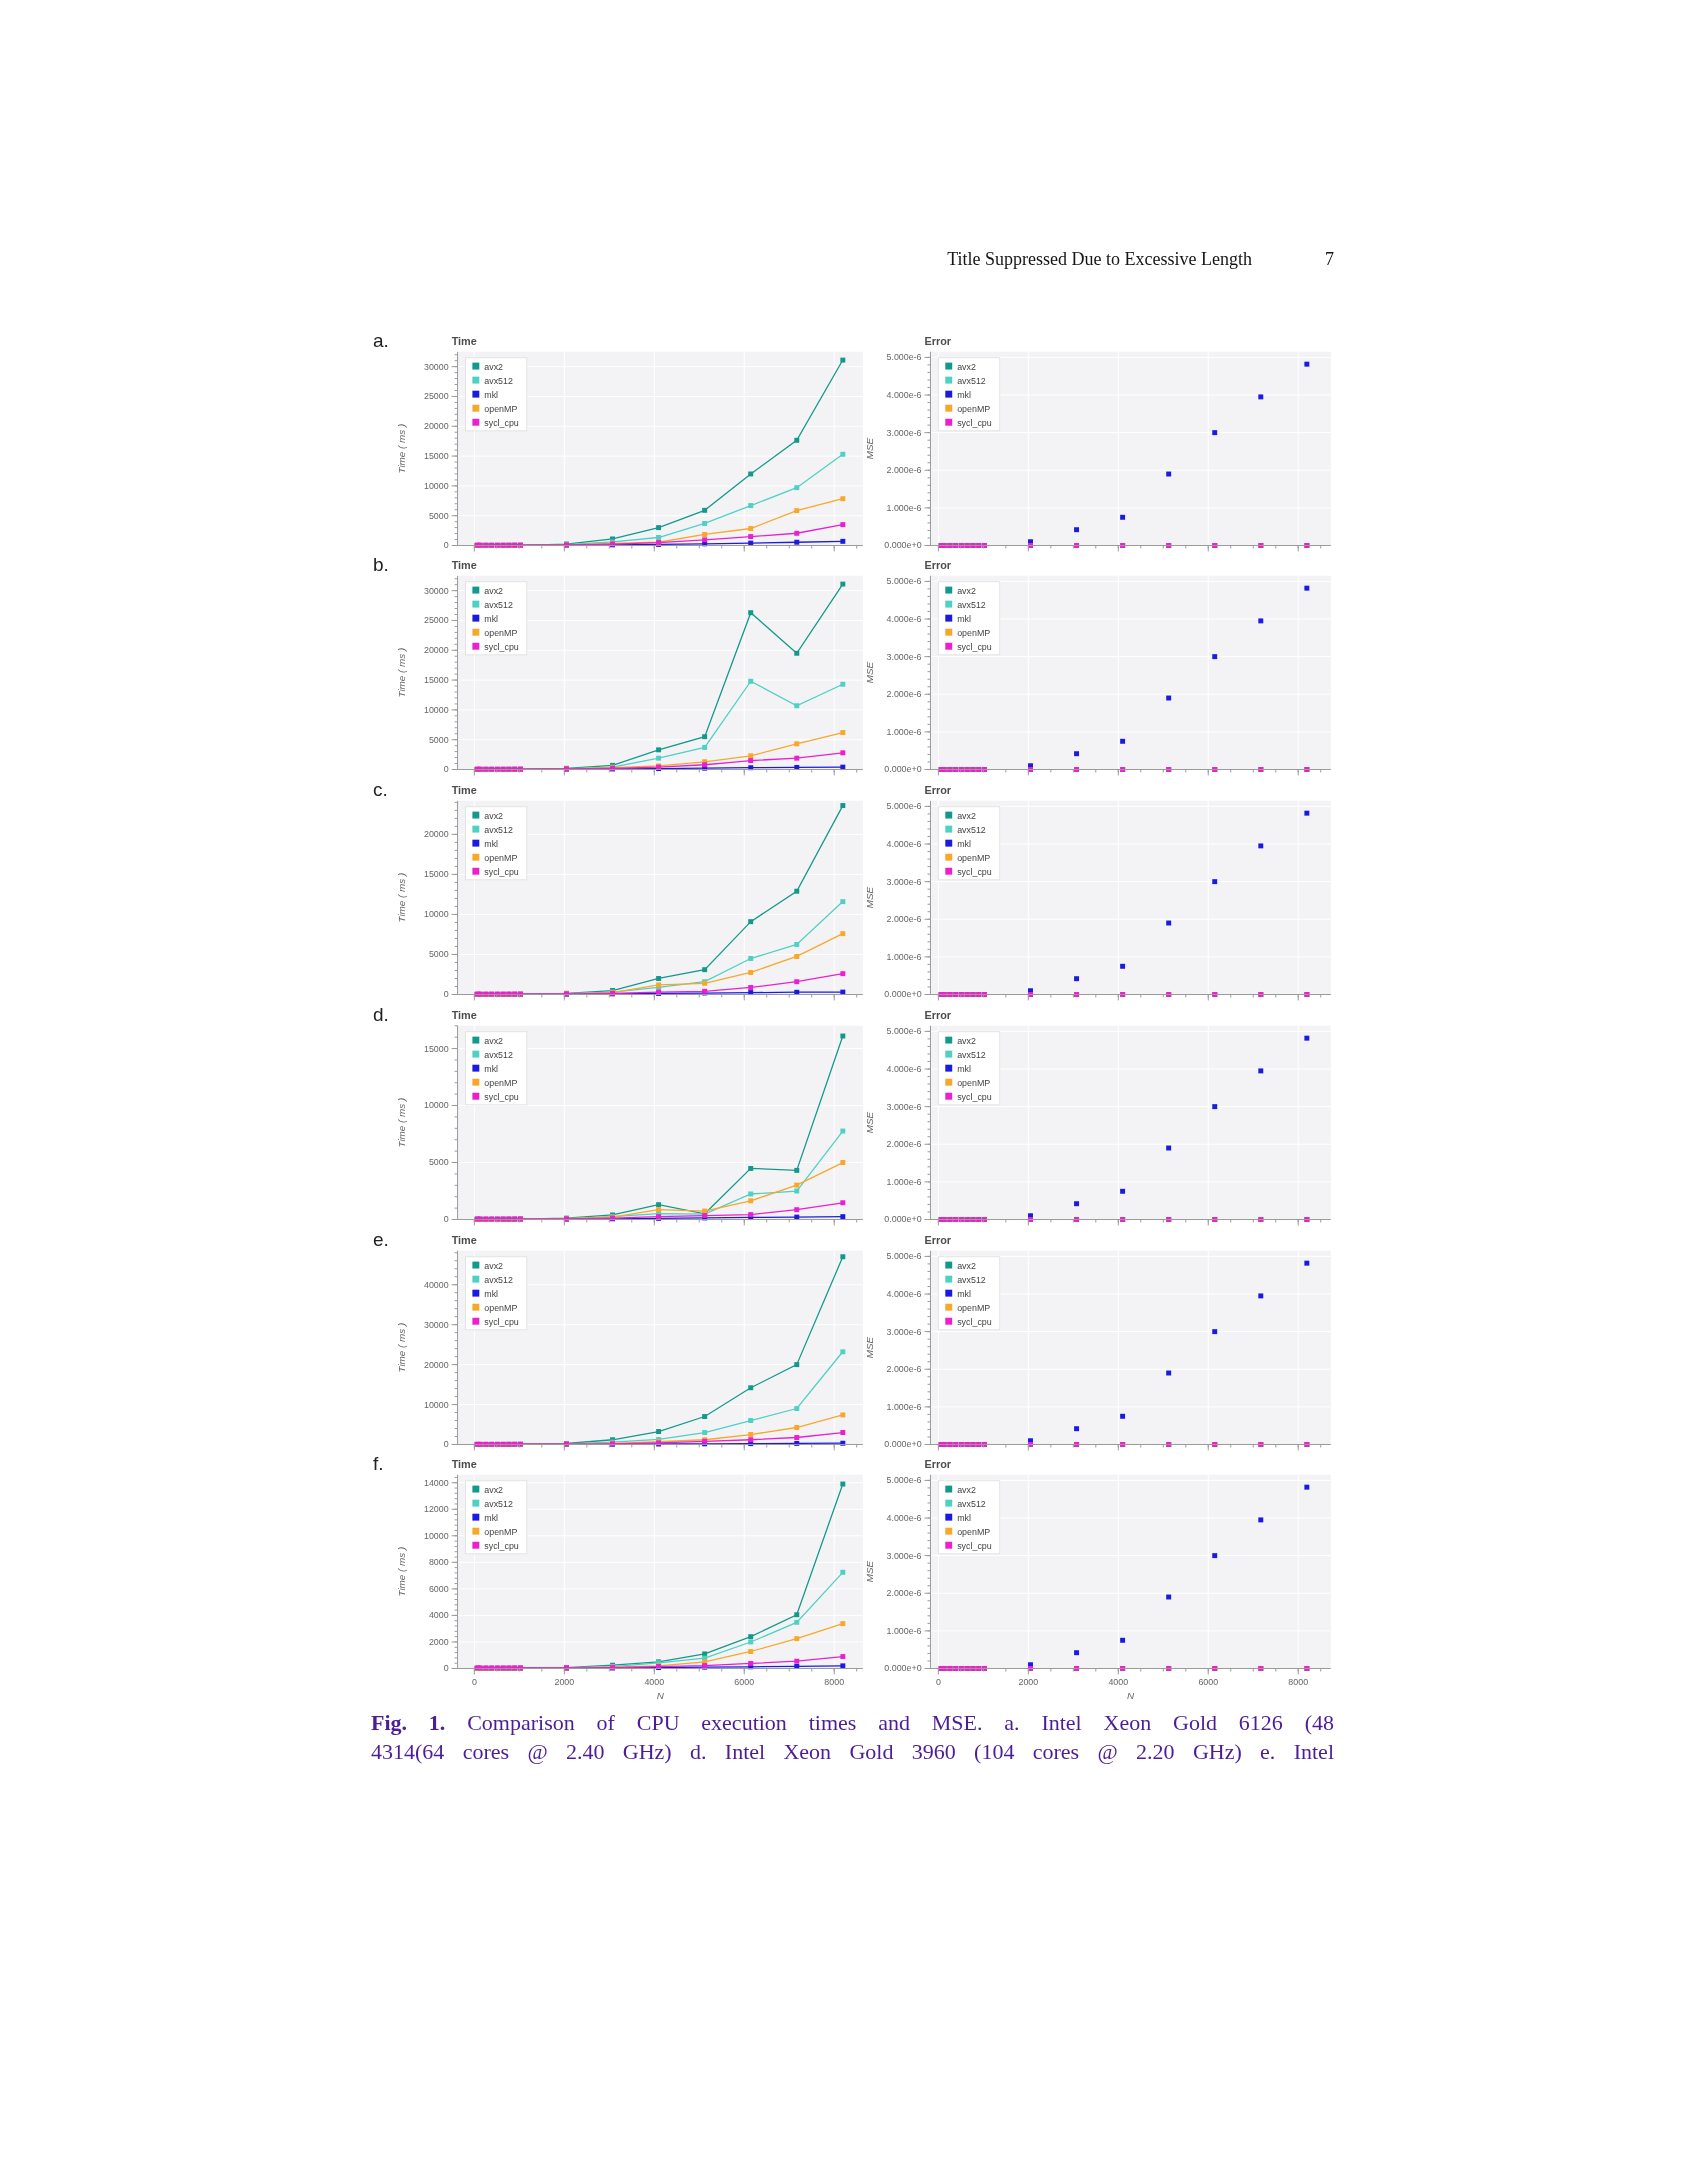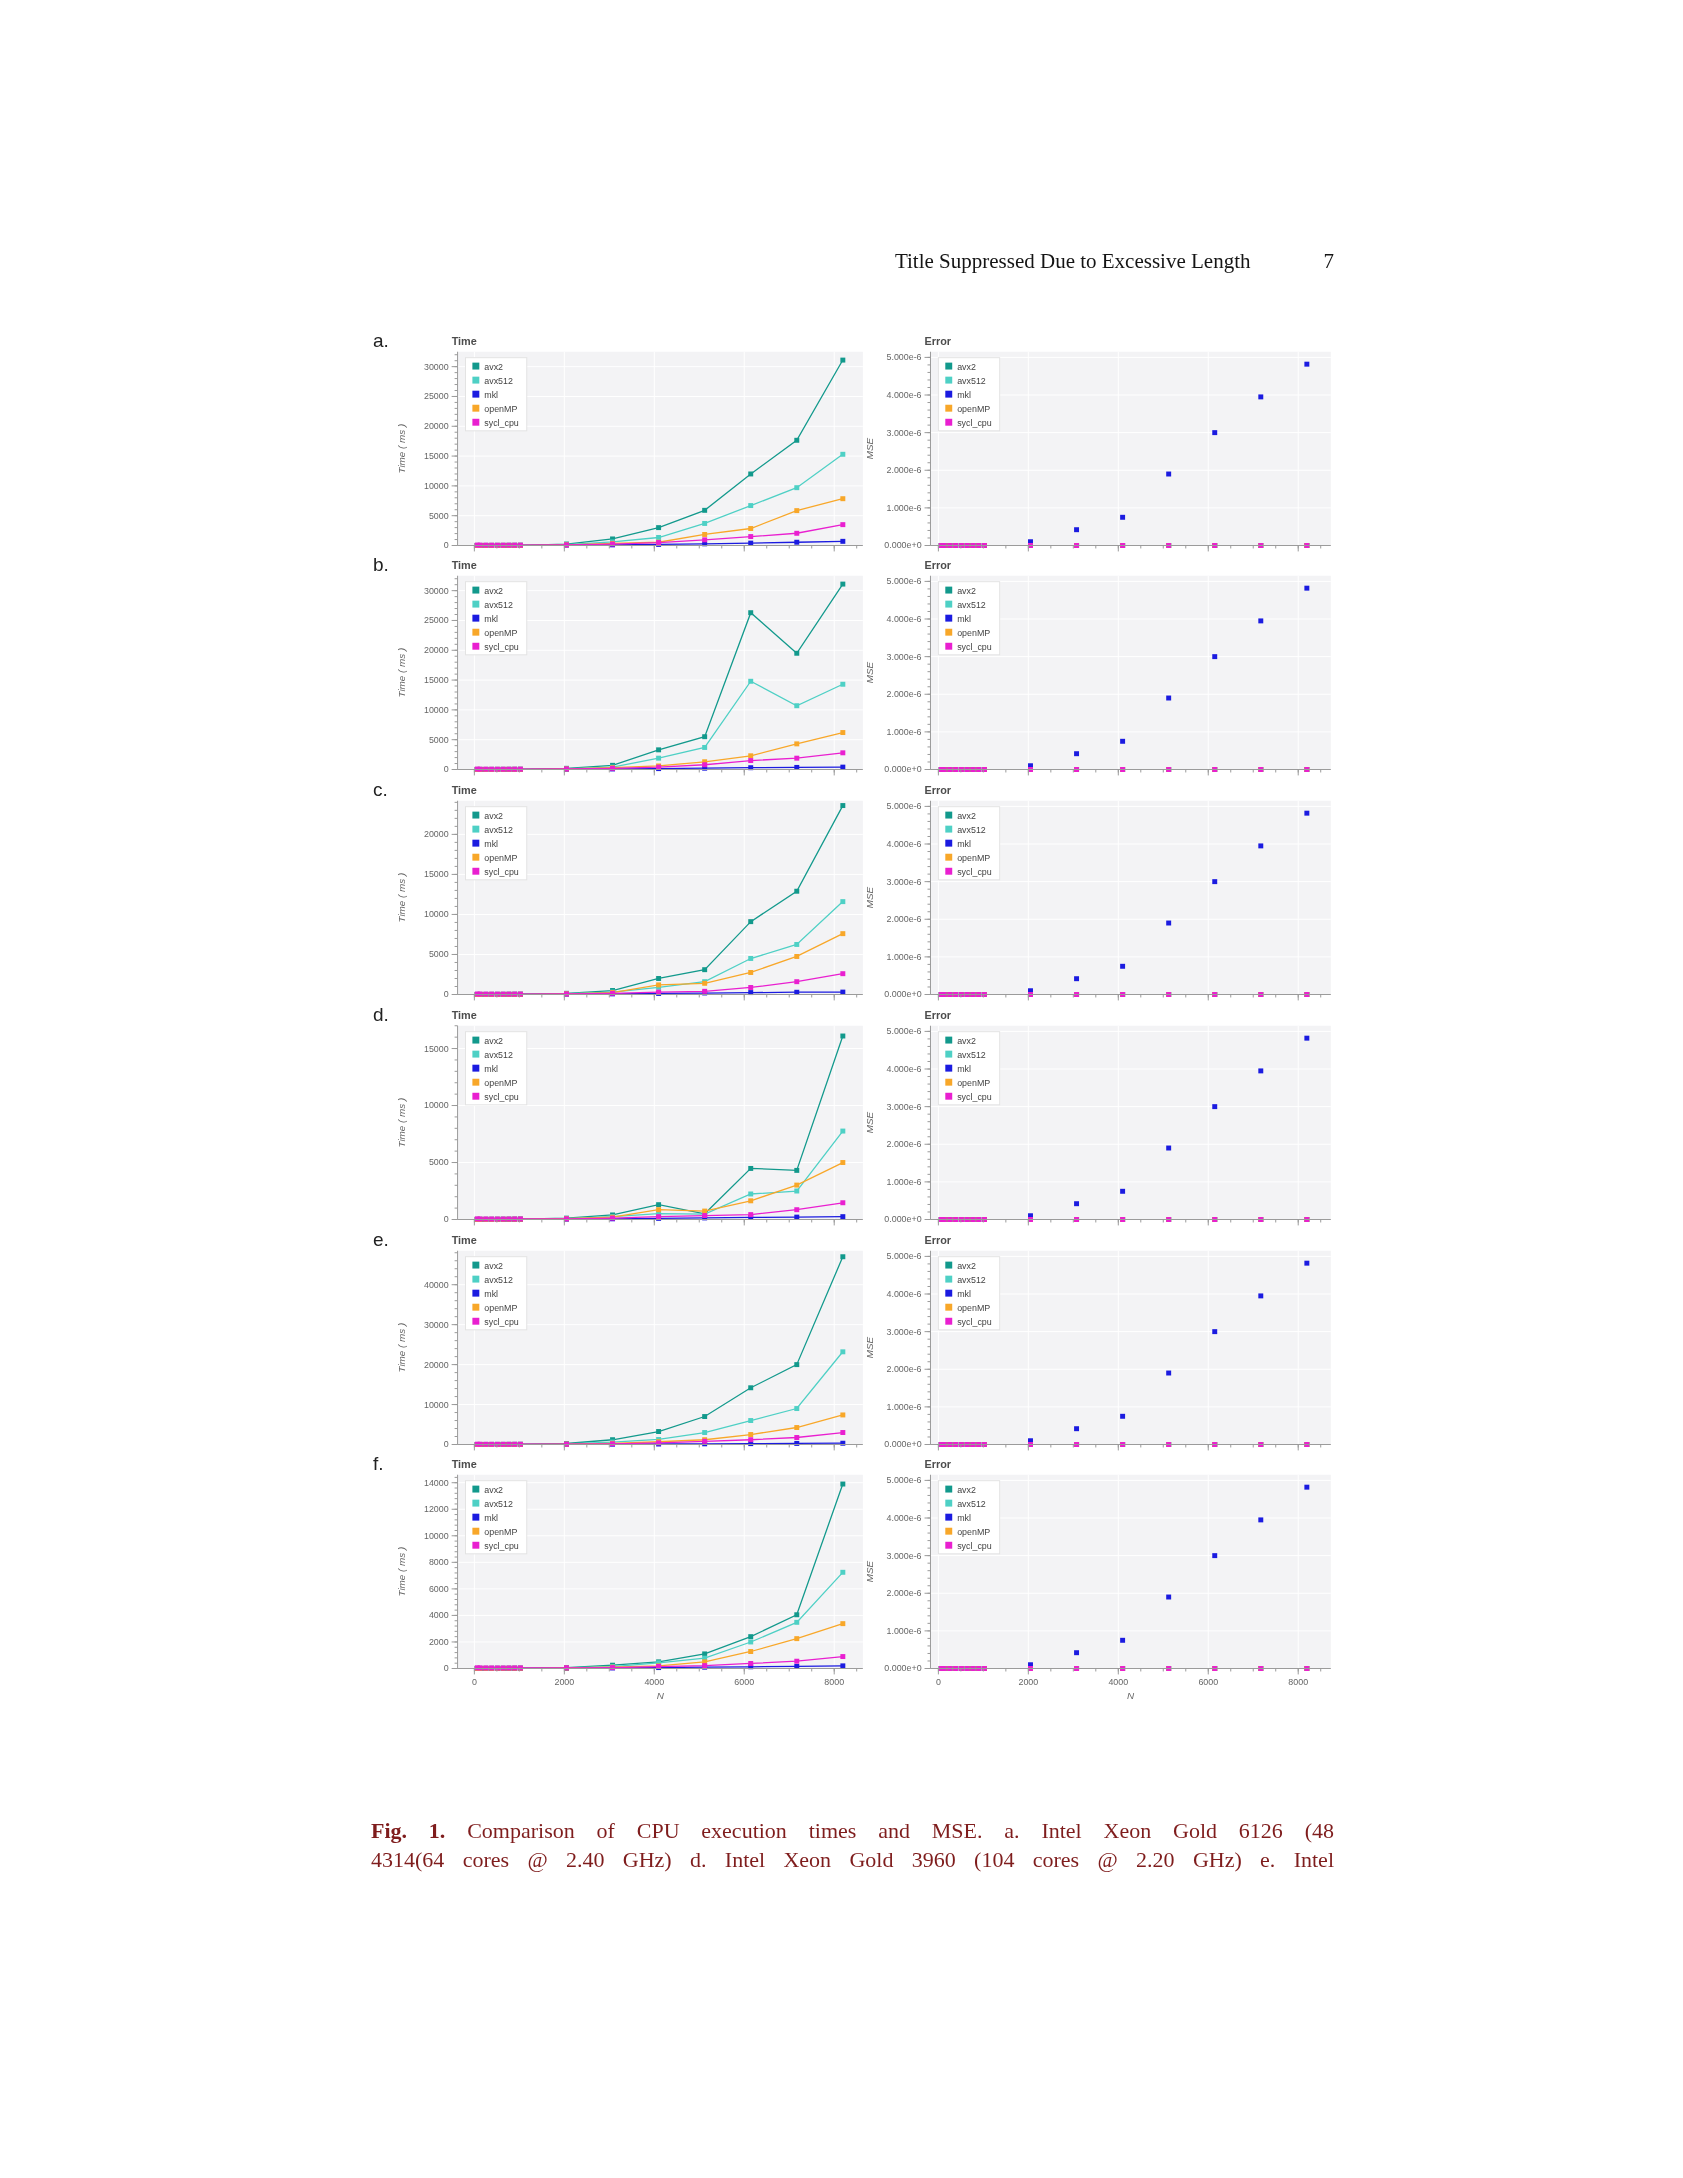--- a/index.html
+++ b/index.html
@@ -1,30 +1,30 @@
 <!DOCTYPE html>
 <html><head>
 <meta charset="utf-8">
 <style>
   html,body{margin:0;padding:0;background:#ffffff;}
   body{width:1683px;height:2178px;position:relative;font-family:"Liberation Sans",sans-serif;}
   .page-header{
     position:absolute;left:371px;top:249px;width:963px;
     display:flex;justify-content:flex-end;align-items:baseline;gap:73px;
-    font-family:"Liberation Serif",serif;font-size:21px;color:#151515;
+    font-family:"Liberation Serif",serif;font-size:18px;color:#151515;
   }
   #figure{position:absolute;left:0;top:0;width:1683px;height:2178px;}
   .row-label{
     position:absolute;font-family:"Liberation Sans",sans-serif;
     font-size:19px;color:#222;
   }
   .chart-svg{position:absolute;overflow:visible;}
   .caption{
-    position:absolute;left:371px;top:1816px;width:963px;
-    font-family:"Liberation Serif",serif;font-size:22px;line-height:29px;color:#7f1d1d;
+    position:absolute;left:371px;top:1708px;width:963px;
+    font-family:"Liberation Serif",serif;font-size:22px;line-height:29px;color:#4c1d95;
   }
   .cap-line.just{text-align:justify;text-align-last:justify;}
 </style>
 </head>
 <body>
 
 <div class="page-header">
   <span>Title Suppressed Due to Excessive Length</span>
   <span>7</span>
 </div>

